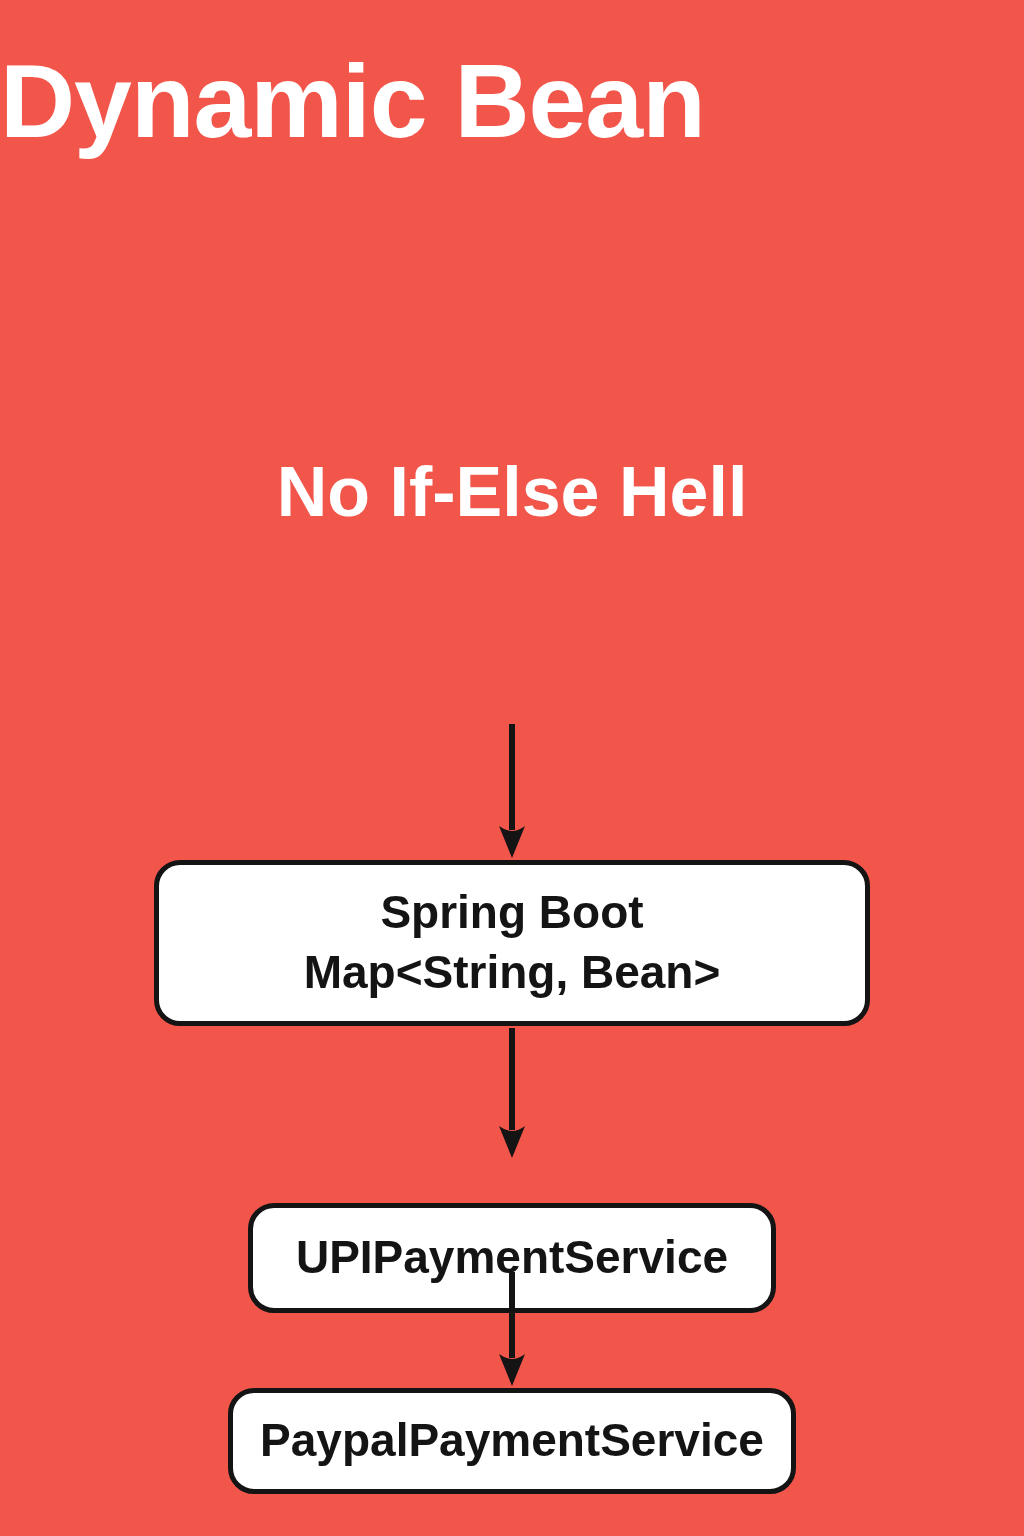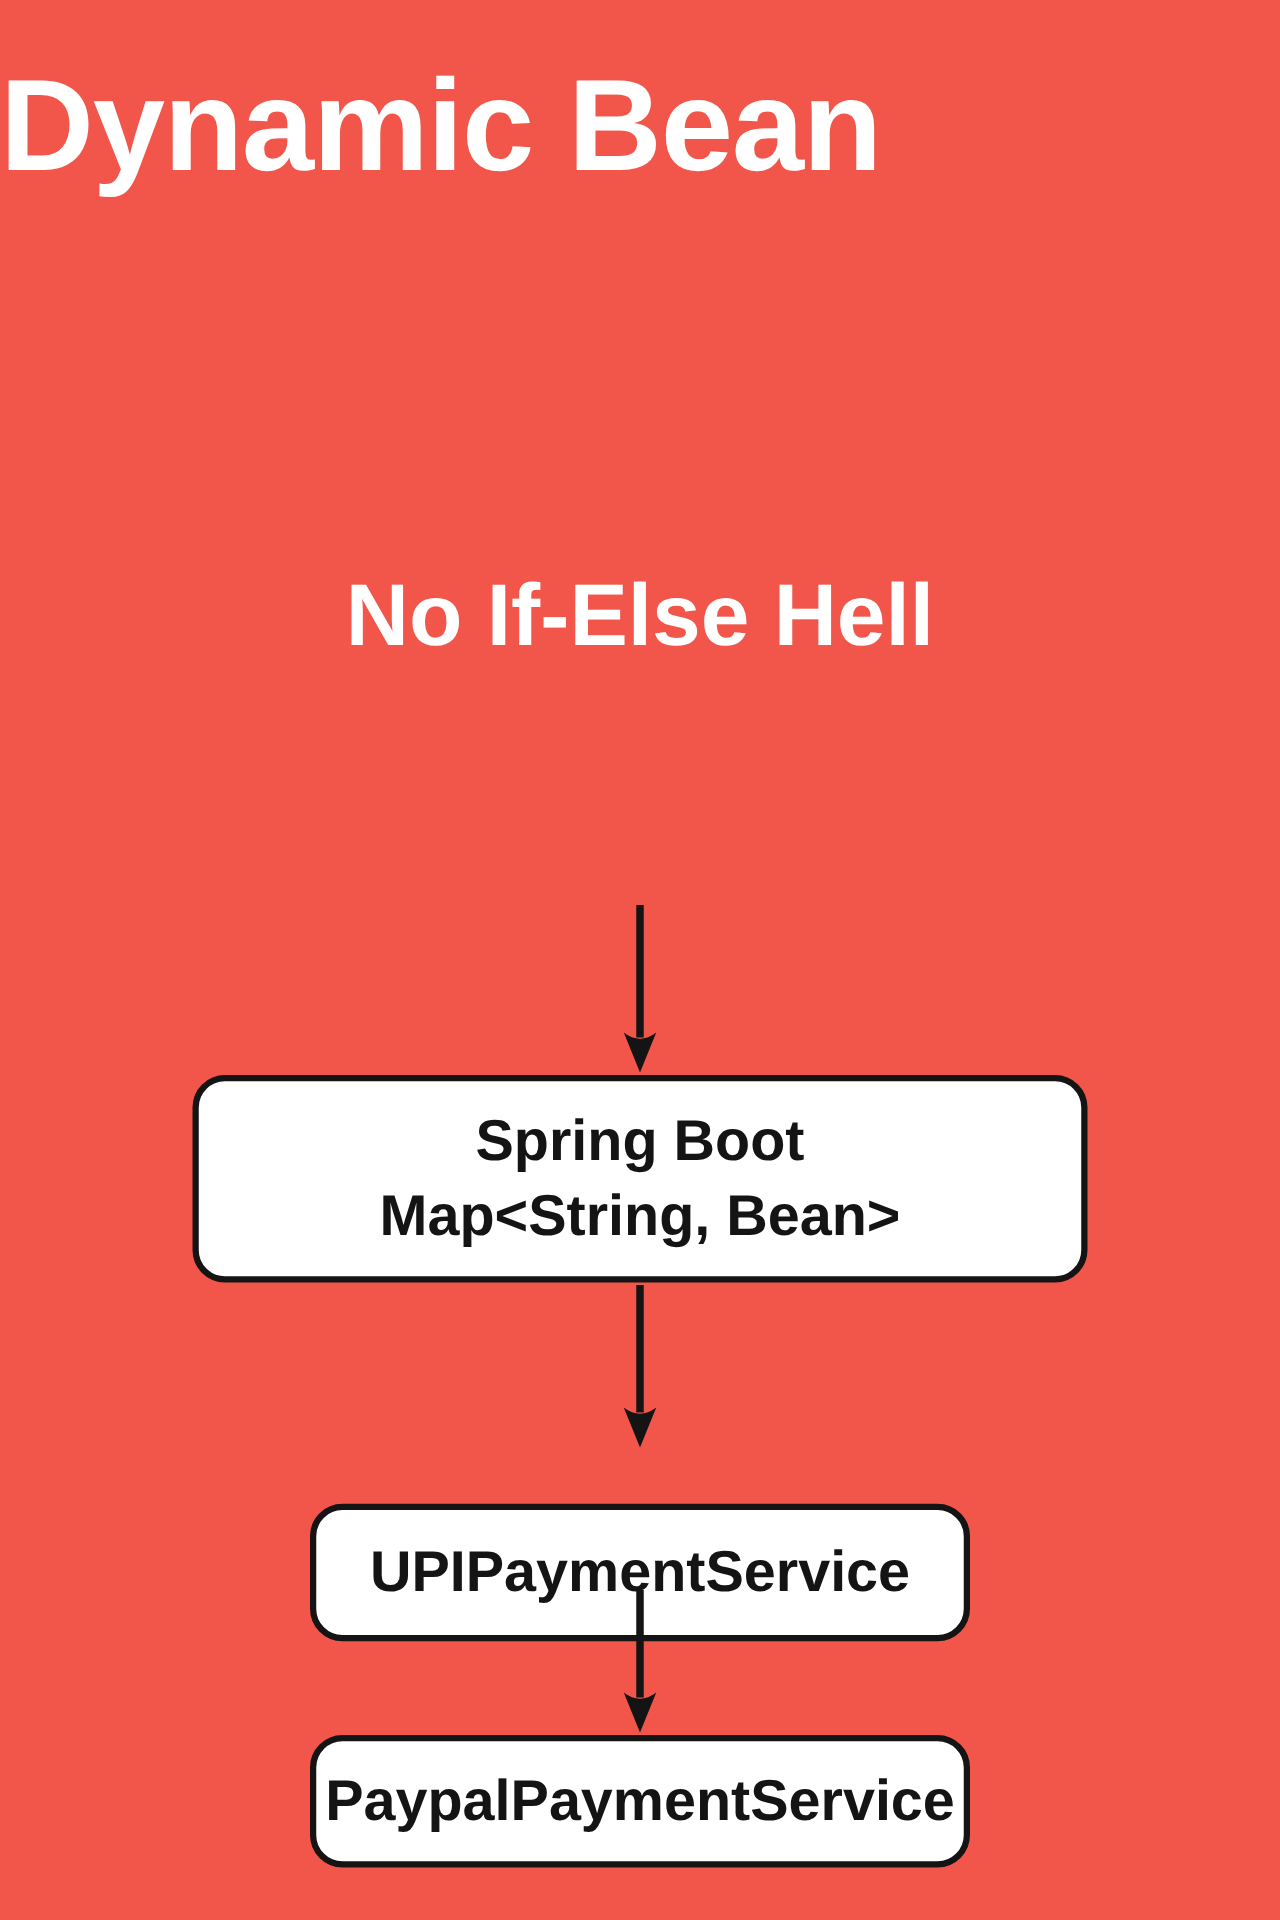--- a/index.html
+++ b/index.html
@@ -55,21 +55,21 @@
     justify-content: center;
     text-align: center;
     color: #141414;
     font-size: 46px;
     font-weight: bold;
     line-height: 1.3;
   }
   .node-1 { top: 612px;  width: 630px; height: 112px; }
   .node-2 { top: 860px;  width: 716px; height: 166px; }
   .node-3 { top: 1160px; width: 528px; height: 110px; margin-top: 43px; }
-  .node-4 { top: 1388px; width: 528px; height: 106px; }
+  .node-4 { top: 1388px; width: 568px; height: 106px; }
 
   .flow-arrow {
     position: absolute;
     left: 50%;
     transform: translateX(-50%);
     display: block;
   }
   .arrow-1 { top: 724px; }
   .arrow-2 { top: 1028px; }
   .arrow-3 { top: 1272px; }

